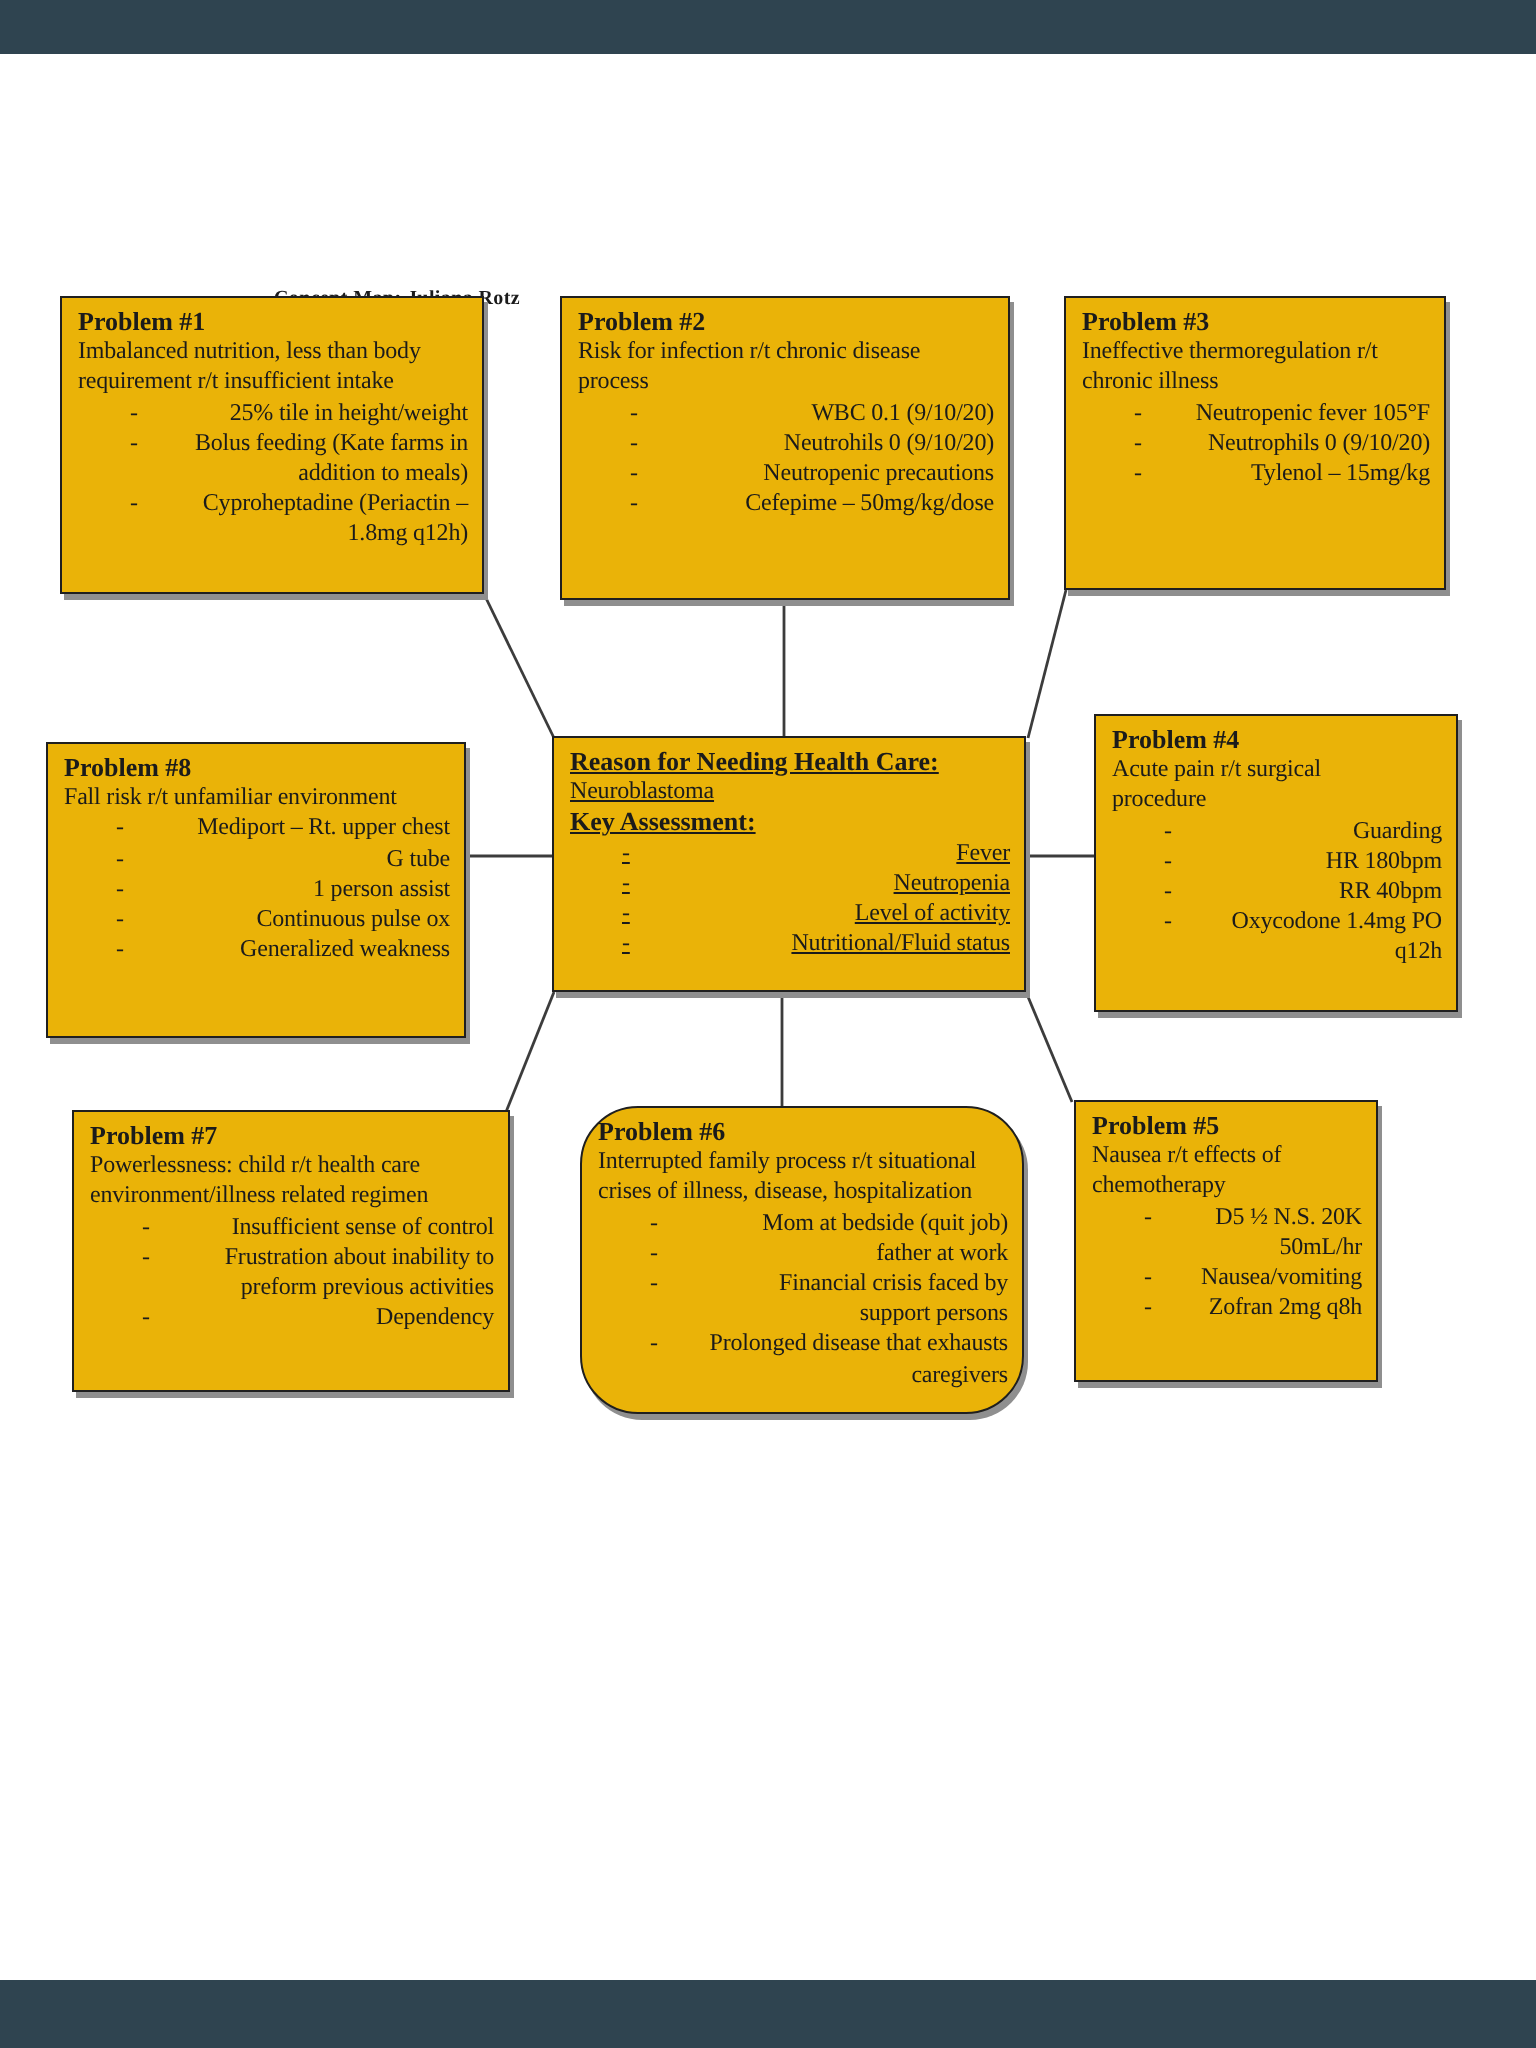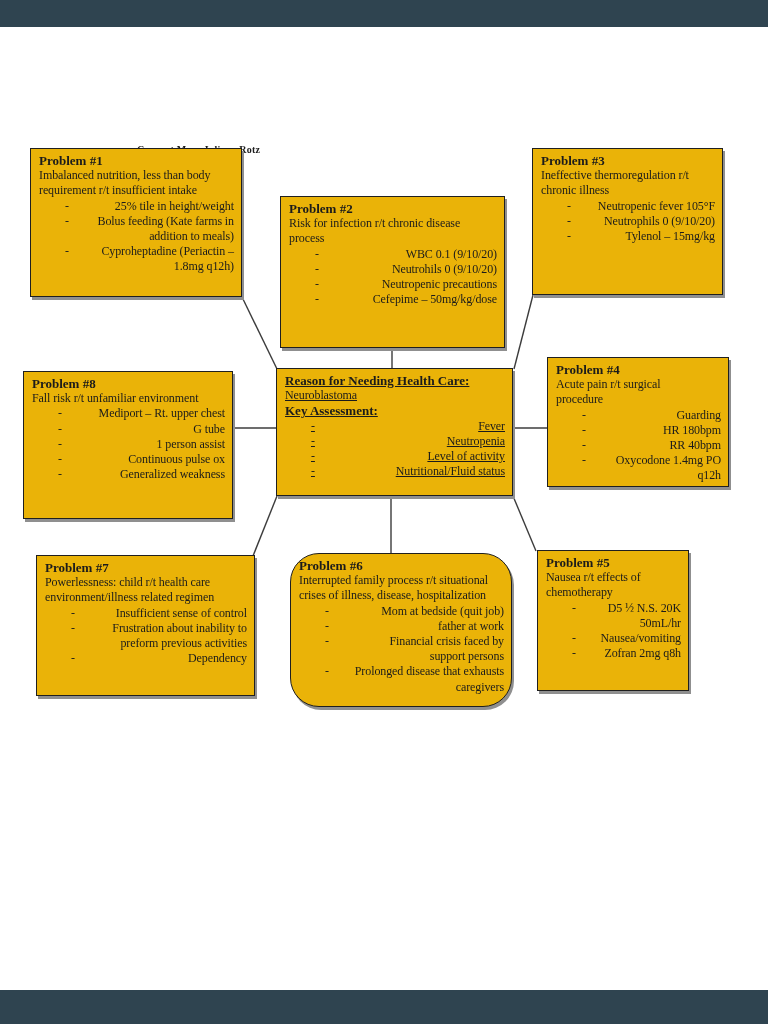--- a/index.html
+++ b/index.html
@@ -26,25 +26,25 @@
     font-size:12px;line-height:15.2px;letter-spacing:-0.1px;
   }
   .node .hd{font-size:13px;font-weight:bold;letter-spacing:0;}
   .node .desc{white-space:pre-line;}
   .bullets{margin-top:0;}
   .bullet{display:flex;}
   .bullet .dash{flex:0 0 24px;margin-left:26px;text-align:left;}
   .bullet .btxt{flex:1 1 auto;white-space:pre-line;text-align:right;}
   
   #box-p1{left:30px;top:148px;width:212px;height:149px;}
-  #box-p2{left:280px;top:148px;width:225px;height:152px;margin-top:48px;}
+  #box-p2{left:280px;top:148px;width:225px;height:152px;}
   #box-p3{left:532px;top:148px;width:191px;height:147px;}
   #box-p8{left:23px;top:371px;width:210px;height:148px;}
   #box-center{left:276px;top:368px;width:237px;height:128px;text-decoration:underline;}
-  #box-p4{left:547px;top:357px;width:182px;height:130px;}
+  #box-p4{left:547px;top:357px;width:182px;height:149px;}
   #box-p7{left:36px;top:555px;width:219px;height:141px;}
   #box-p6{left:290px;top:553px;width:222px;height:154px;border-radius:29px;}
   #box-p5{left:537px;top:550px;width:152px;height:141px;}
   #connectors{position:absolute;left:0;top:0;width:768px;height:1024px;pointer-events:none;}
   #connectors line{stroke:#3c3c3c;stroke-width:1.4;}
 </style>
 </head>
 <body>
 
 <div class="bar" id="bar-top" style="background: rgb(47, 68, 80);"></div>

